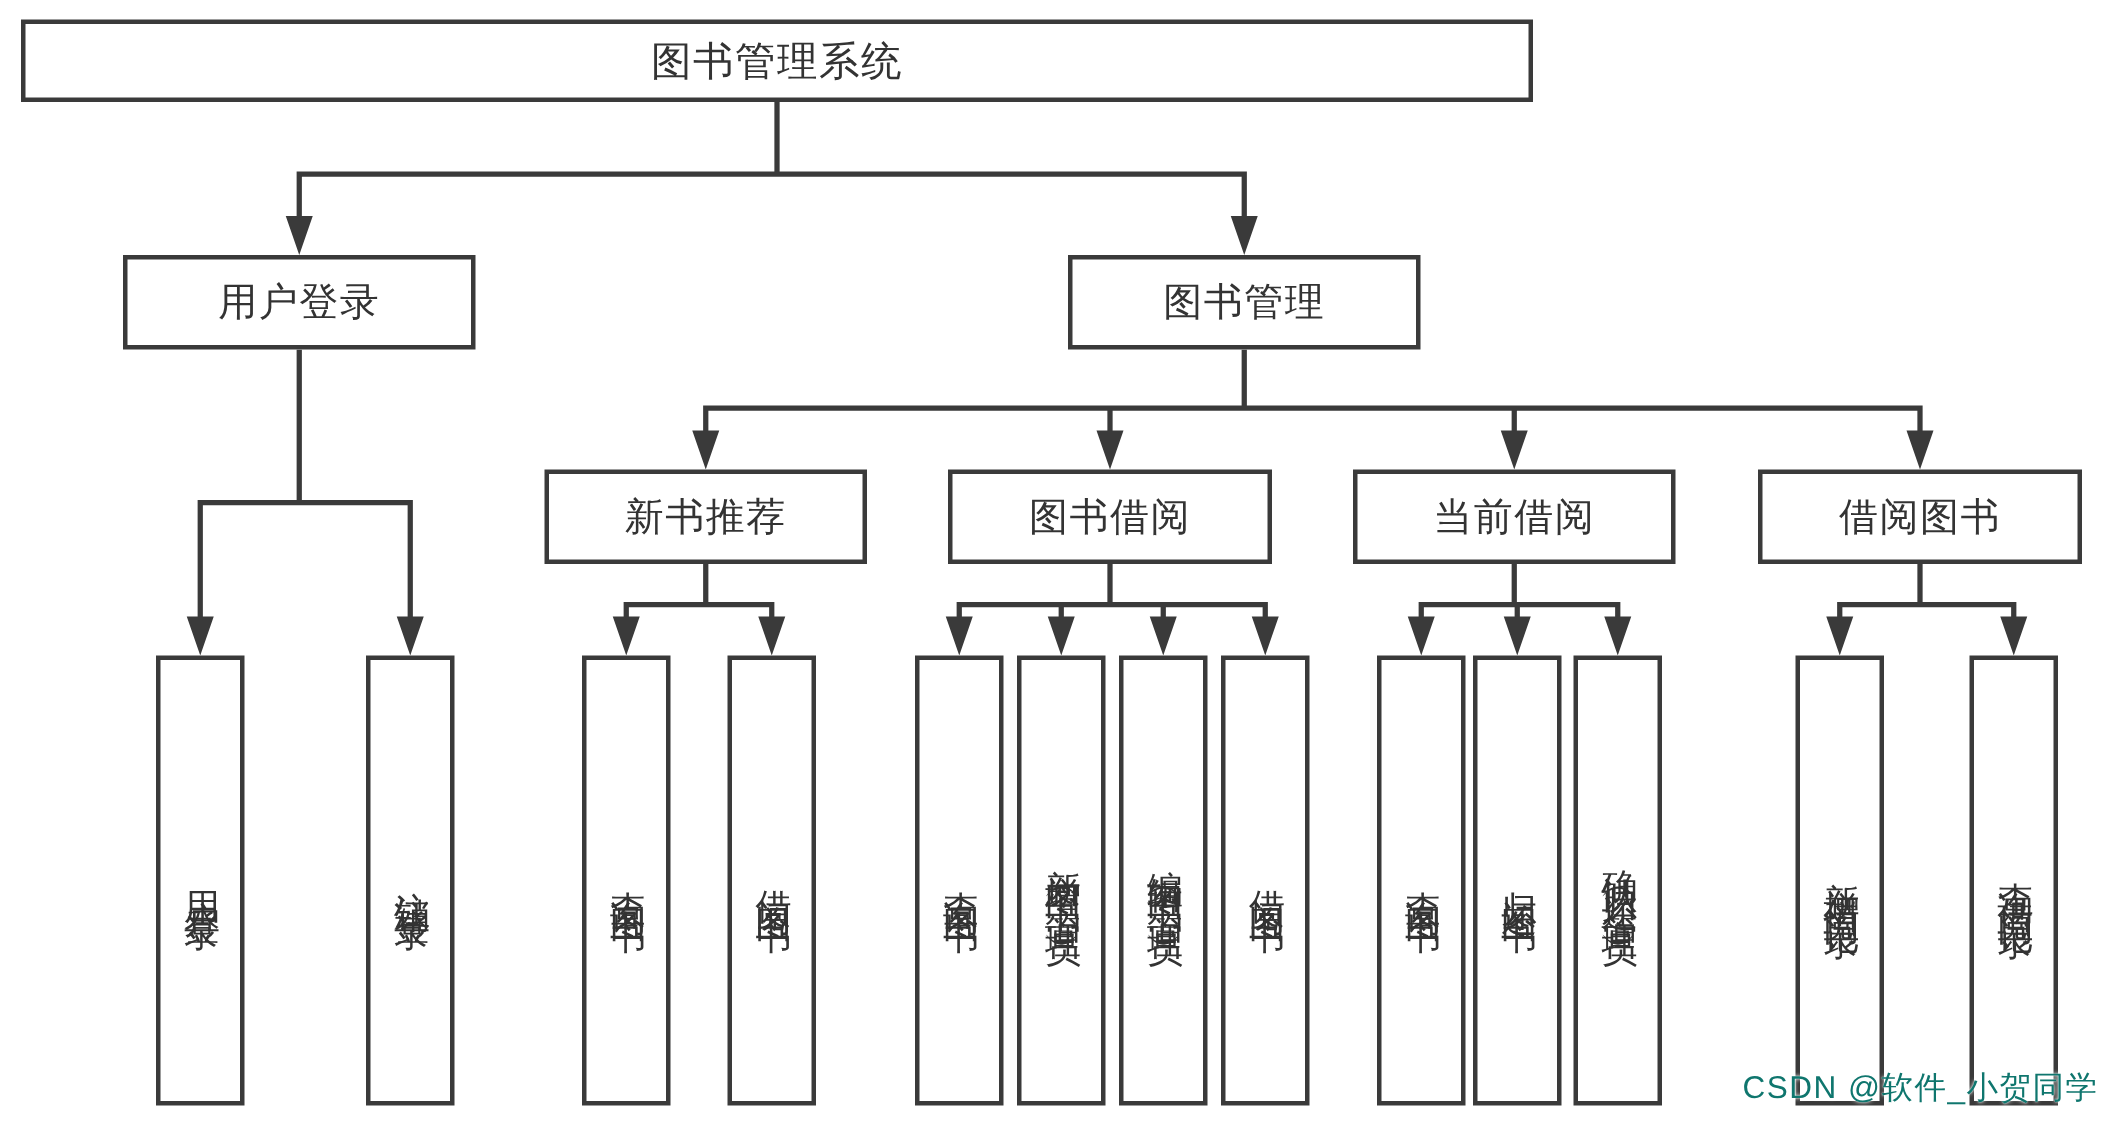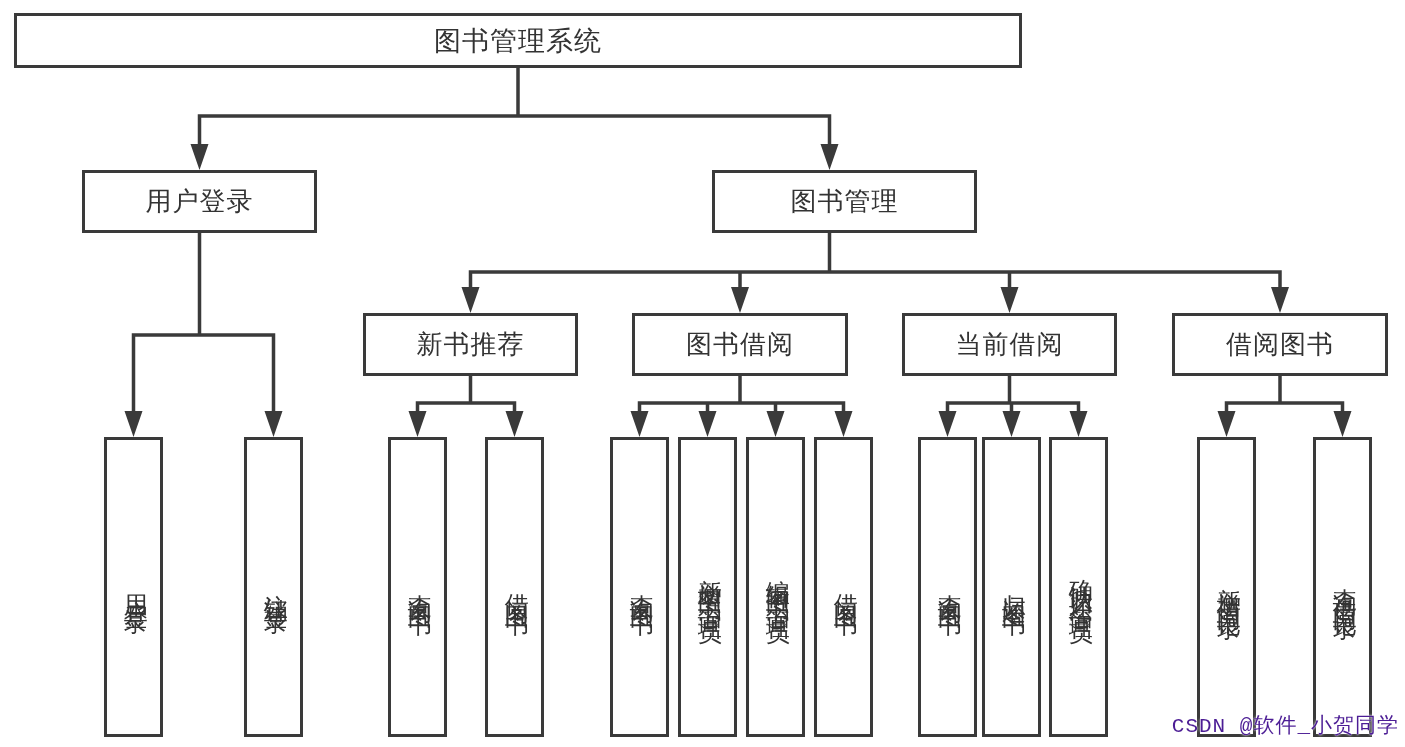--- a/index.html
+++ b/index.html
@@ -1,34 +1,34 @@
 <!DOCTYPE html>
 <html><head>
 <meta charset="utf-8">
 <style>
   html,body{margin:0;padding:0;background:#ffffff;}
   .canvas{
     position:relative;width:1405px;height:747px;background:#ffffff;
-    font-family:Liberation Mono, monospace;color:#333333;overflow:hidden;
+    font-family:Liberation Sans, sans-serif;color:#333333;overflow:hidden;
   }
   svg.connectors{position:absolute;left:0;top:0;z-index:1;}
   .node{
     position:absolute;background:#ffffff;border:3px solid #3a3a3a;
     display:flex;align-items:center;justify-content:center;
     box-sizing:border-box;z-index:2;
   }
   .hlabel{font-size:26px;letter-spacing:1px;white-space:nowrap;}
   .root-label{font-size:27px;letter-spacing:1px;white-space:nowrap;}
   .vnode .vlabel{
     writing-mode:vertical-lr;text-orientation:mixed;
     font-size:24px;letter-spacing:6px;line-height:1.1;
   }
   .watermark{
     position:absolute;top:711px;right:6px;z-index:5;
-    font-size:21px;letter-spacing:1px;color:#4c1d95;
+    font-size:21px;letter-spacing:1px;color:#0f766e;
     text-shadow:0 0 3px #ffffff,0 0 1px #ffffff;white-space:nowrap;
   }
 </style>
 </head>
 <body>
 
 <div class="canvas">
 
   <svg class="connectors" width="1405" height="747" viewBox="0 0 1405 747">
 
@@ -75,21 +75,21 @@
       M1333.5 411 L1351.5 411 L1342.5 437 Z"></path>
   </svg>
 
   <div class="node" style="left:14px;top:13px;width:1008px;height:55px">
     <span class="root-label">图书管理系统</span>
   </div>
 
   <div class="node" style="left:82px;top:170px;width:235px;height:63px">
     <span class="hlabel">用户登录</span>
   </div>
-  <div class="node" style="left:712px;top:170px;width:265px;height:63px">
+  <div class="node" style="left:712px;top:170px;width:235px;height:63px">
     <span class="hlabel">图书管理</span>
   </div>
 
   <div class="node" style="left:632px;top:313px;width:216px;height:63px">
     <span class="hlabel">图书借阅</span>
   </div>
   <div class="node" style="left:363px;top:313px;width:215px;height:63px">
     <span class="hlabel">新书推荐</span>
   </div>
   <div class="node" style="left:902px;top:313px;width:215px;height:63px">

